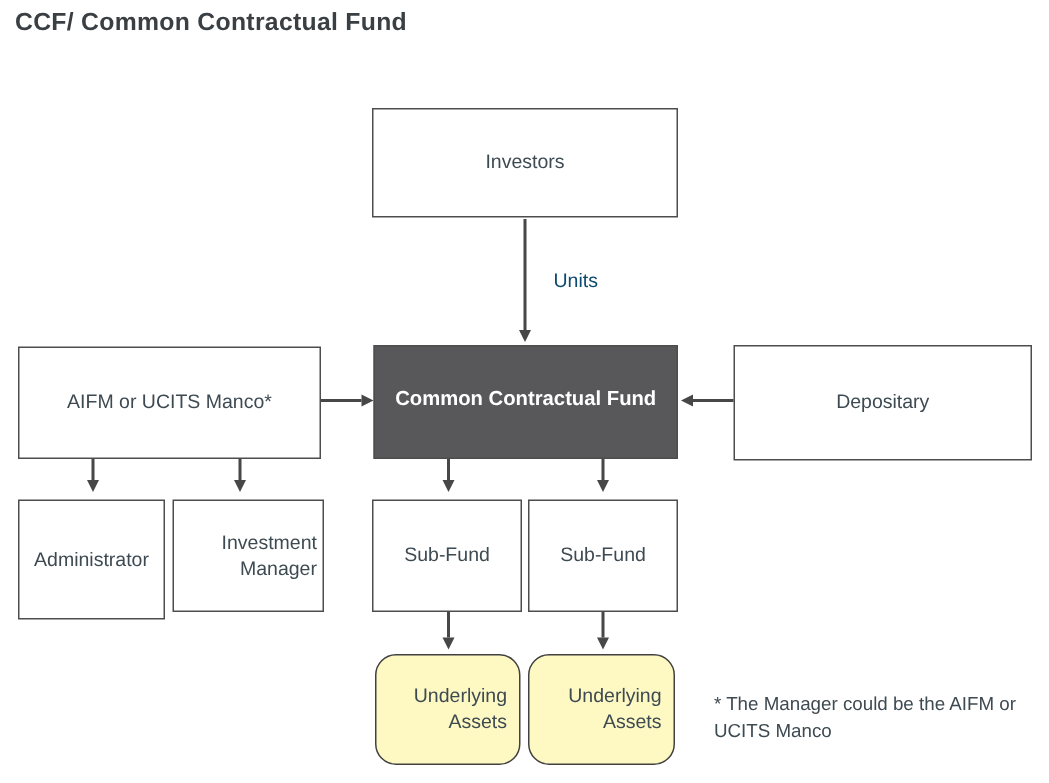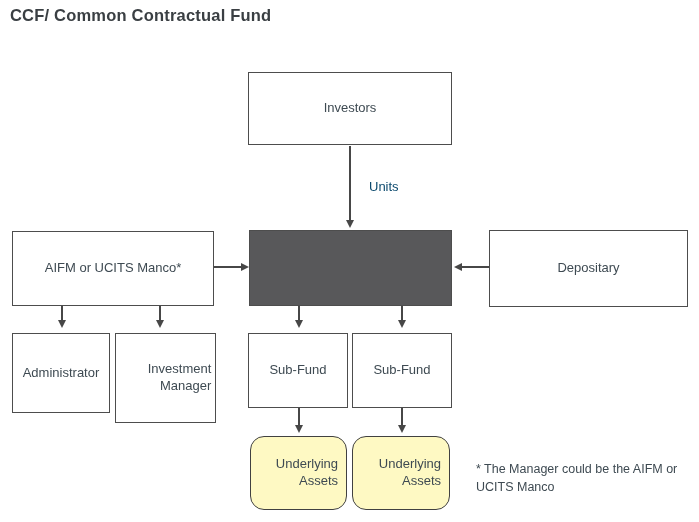--- a/index.html
+++ b/index.html
@@ -145,31 +145,32 @@
 
   <div class="node hatch" style="left:248px; top:72px; width:204px; height:73px;">
     <span class="node-label">Investors</span>
   </div>
 
   <div class="node hatch" style="left:12px; top:231px; width:202px; height:75px;">
     <span class="node-label">AIFM or UCITS Manco*</span>
   </div>
 
   <div class="node dark hatch" style="left:249px; top:230px; width:203px; height:76px;">
+    <div class="ccf-title">Common Contractual Fund</div>
   </div>
 
   <div class="node hatch" style="left:489px; top:230px; width:199px; height:77px;">
     <span class="node-label">Depositary</span>
   </div>
 
   <div class="node hatch" style="left:12px; top:333px; width:98px; height:80px;">
     <span class="node-label">Administrator</span>
   </div>
 
-  <div class="node hatch" style="left:115px; top:333px; width:101px; height:90px;padding-left:36px;">
+  <div class="node hatch" style="left:115px; top:333px; width:101px; height:75px;padding-left:36px;">
     <span class="node-label">Investment Manager</span>
   </div>
 
   <div class="node hatch" style="left:248px; top:333px; width:100px; height:75px;">
     <span class="node-label">Sub-Fund</span>
   </div>
 
   <div class="node hatch" style="left:352px; top:333px; width:100px; height:75px;">
     <span class="node-label">Sub-Fund</span>
   </div>

